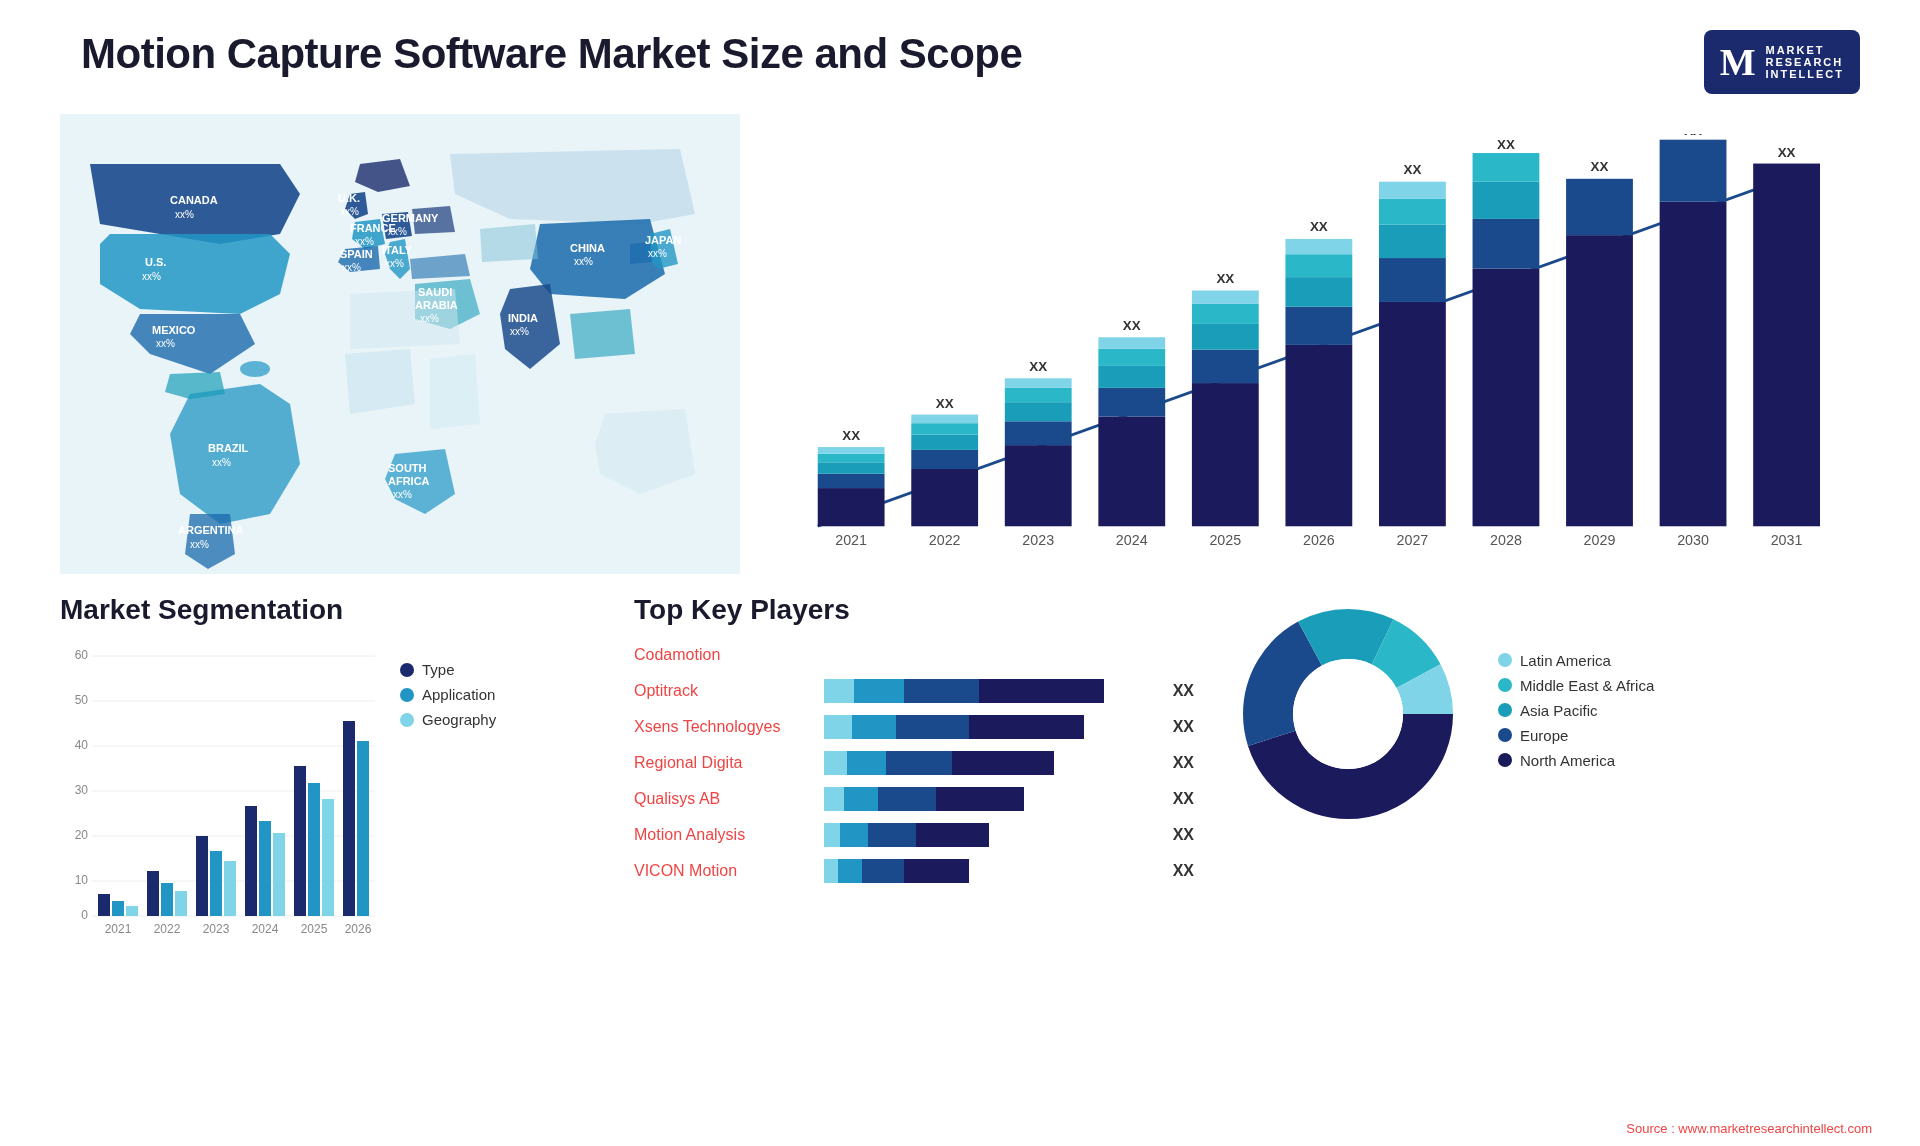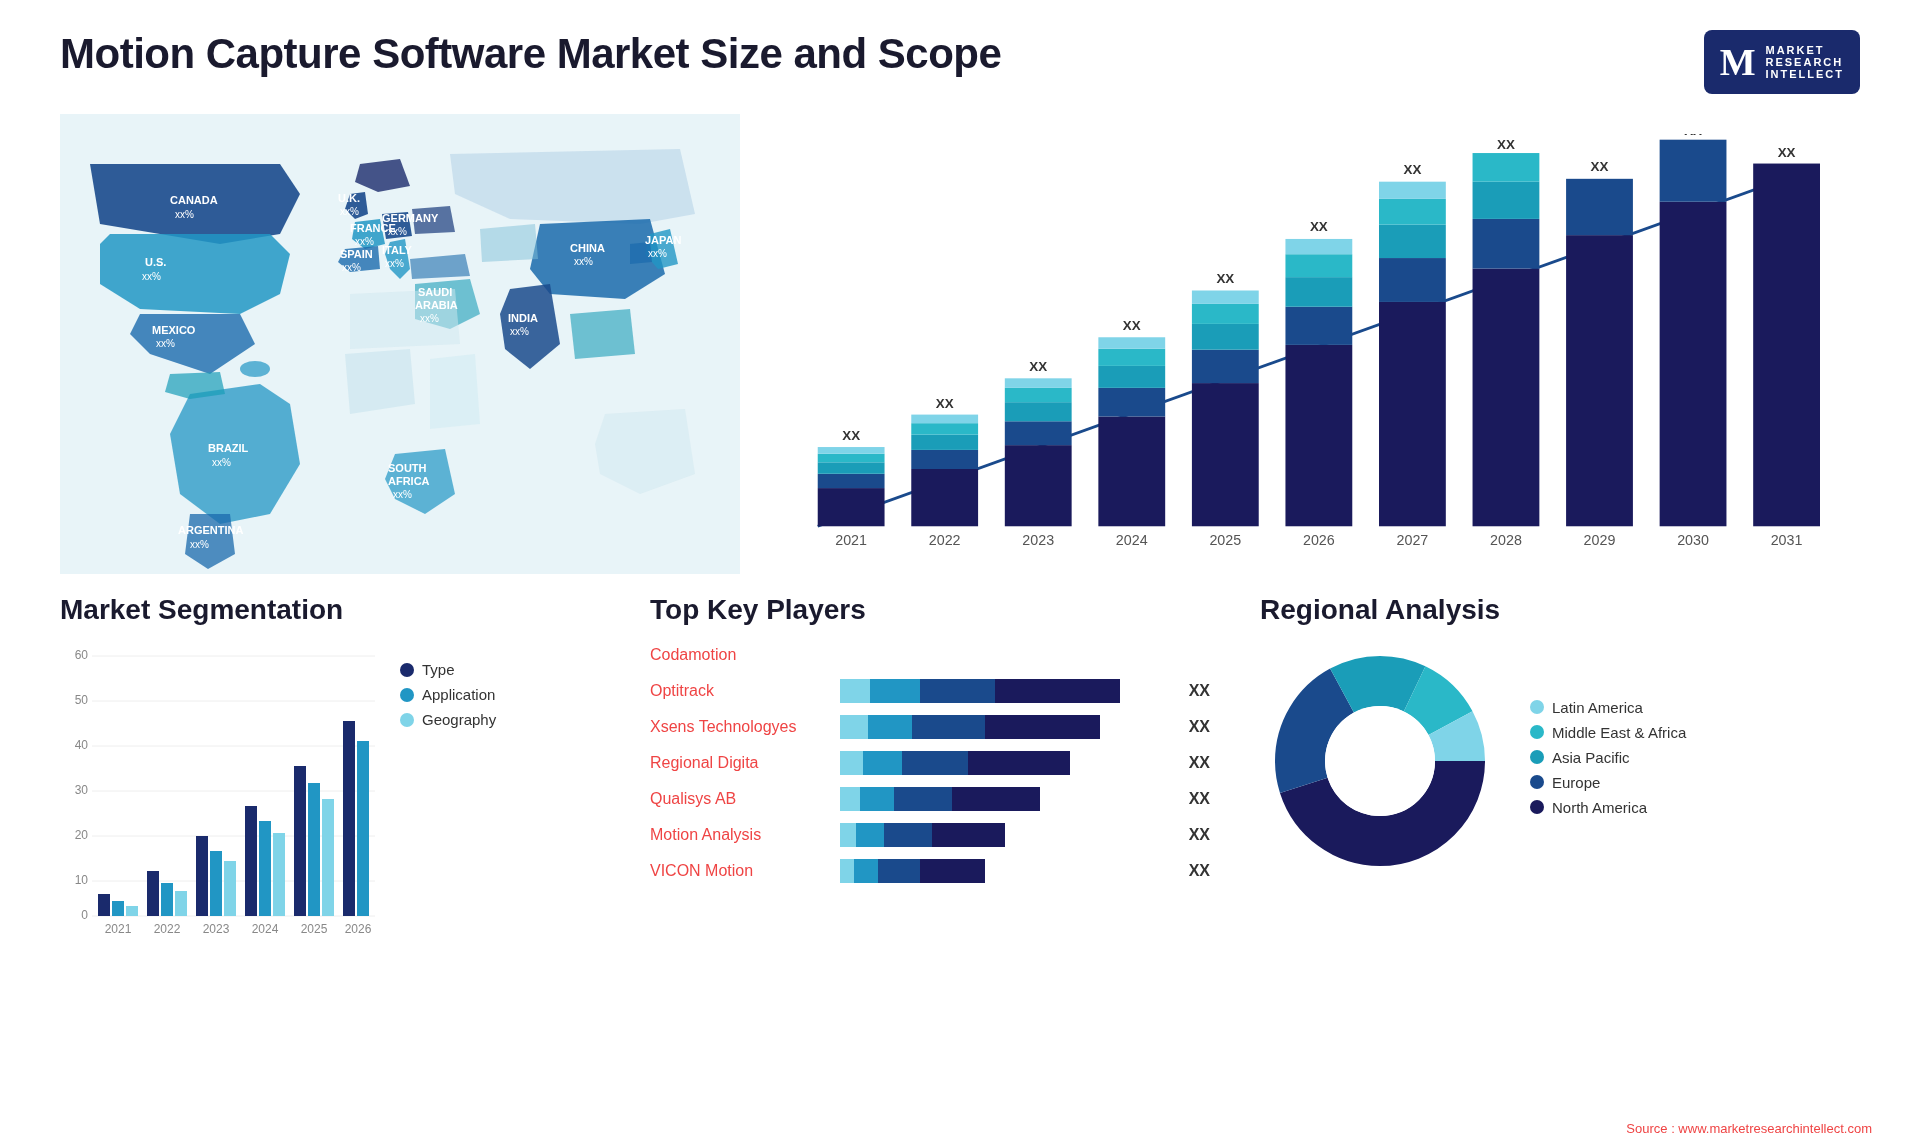--- a/index.html
+++ b/index.html
@@ -18,20 +18,21 @@
       padding: 30px 60px;
       position: relative;
     }
 
     
     .header {
       display: flex;
       justify-content: space-between;
       align-items: flex-start;
       margin-bottom: 20px;
+      margin-left: 21px;
     }
 
     .page-title {
       font-size: 42px;
       font-weight: 700;
       color: #1a1a2e;
       letter-spacing: -0.5px;
     }
     .logo-container {
       display: flex;
@@ -347,21 +348,21 @@
         <text x="575" y="420" text-anchor="middle" font-size="15" fill="#555">2026</text>
         <text x="673" y="420" text-anchor="middle" font-size="15" fill="#555">2027</text>
         <text x="771" y="420" text-anchor="middle" font-size="15" fill="#555">2028</text>
         <text x="869" y="420" text-anchor="middle" font-size="15" fill="#555">2029</text>
         <text x="967" y="420" text-anchor="middle" font-size="15" fill="#555">2030</text>
         <text x="1065" y="420" text-anchor="middle" font-size="15" fill="#555">2031</text>
       </svg>
     </div>
   </div>
 
-  <div style="display:grid; grid-template-columns: 560px 580px 1fr; gap:30px; margin-top:20px;">
+  <div style="display:grid; grid-template-columns: 560px 580px 1fr; gap:14px; margin-top:20px;">
 
     <div class="segmentation-container">
       <h2 class="section-title">Market Segmentation</h2>
       <div style="display:flex; gap:20px; align-items:flex-start;">
 
         <svg width="320" height="300" viewBox="0 0 320 300">
 
           <text x="28" y="18" text-anchor="end" font-size="12" fill="#888">60</text>
           <text x="28" y="63" text-anchor="end" font-size="12" fill="#888">50</text>
           <text x="28" y="108" text-anchor="end" font-size="12" fill="#888">40</text>
@@ -508,21 +509,20 @@
             <rect x="0" y="2" width="80" height="24" fill="#1a4a8c"></rect>
             <rect x="0" y="2" width="38" height="24" fill="#2196c4"></rect>
             <rect x="0" y="2" width="14" height="24" fill="#7fd4e8"></rect>
           </svg>
         </div>
         <span class="player-value">XX</span>
       </div>
     </div>
 
     <div class="regional-container">
-      <h2 class="section-title">Regional Analysis</h2>
       <div class="donut-wrapper">
 
         <svg width="240" height="240" viewBox="0 0 240 240">
 
           <circle cx="120" cy="120" r="80" fill="none" stroke="#1a1a5c" stroke-width="50" stroke-dasharray="226.19 276.46" stroke-dashoffset="0"></circle>
 
           <circle cx="120" cy="120" r="80" fill="none" stroke="#1a4a8c" stroke-width="50" stroke-dasharray="110.58 392.07" stroke-dashoffset="-226.19"></circle>
 
           <circle cx="120" cy="120" r="80" fill="none" stroke="#1a9db8" stroke-width="50" stroke-dasharray="75.4 426.25" stroke-dashoffset="-336.77"></circle>
 

